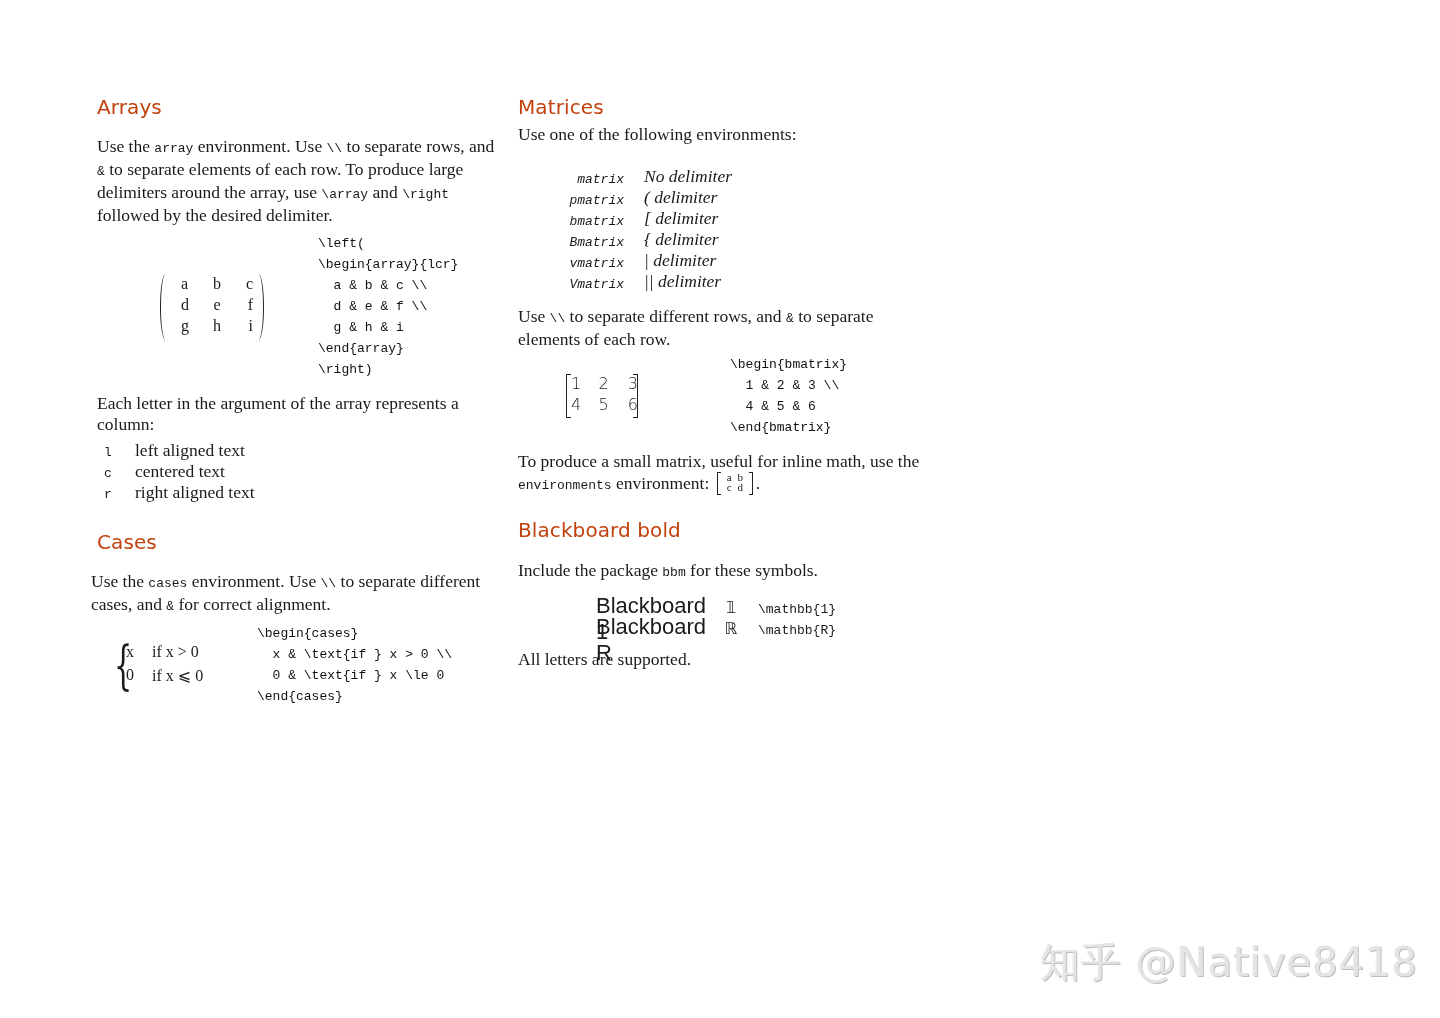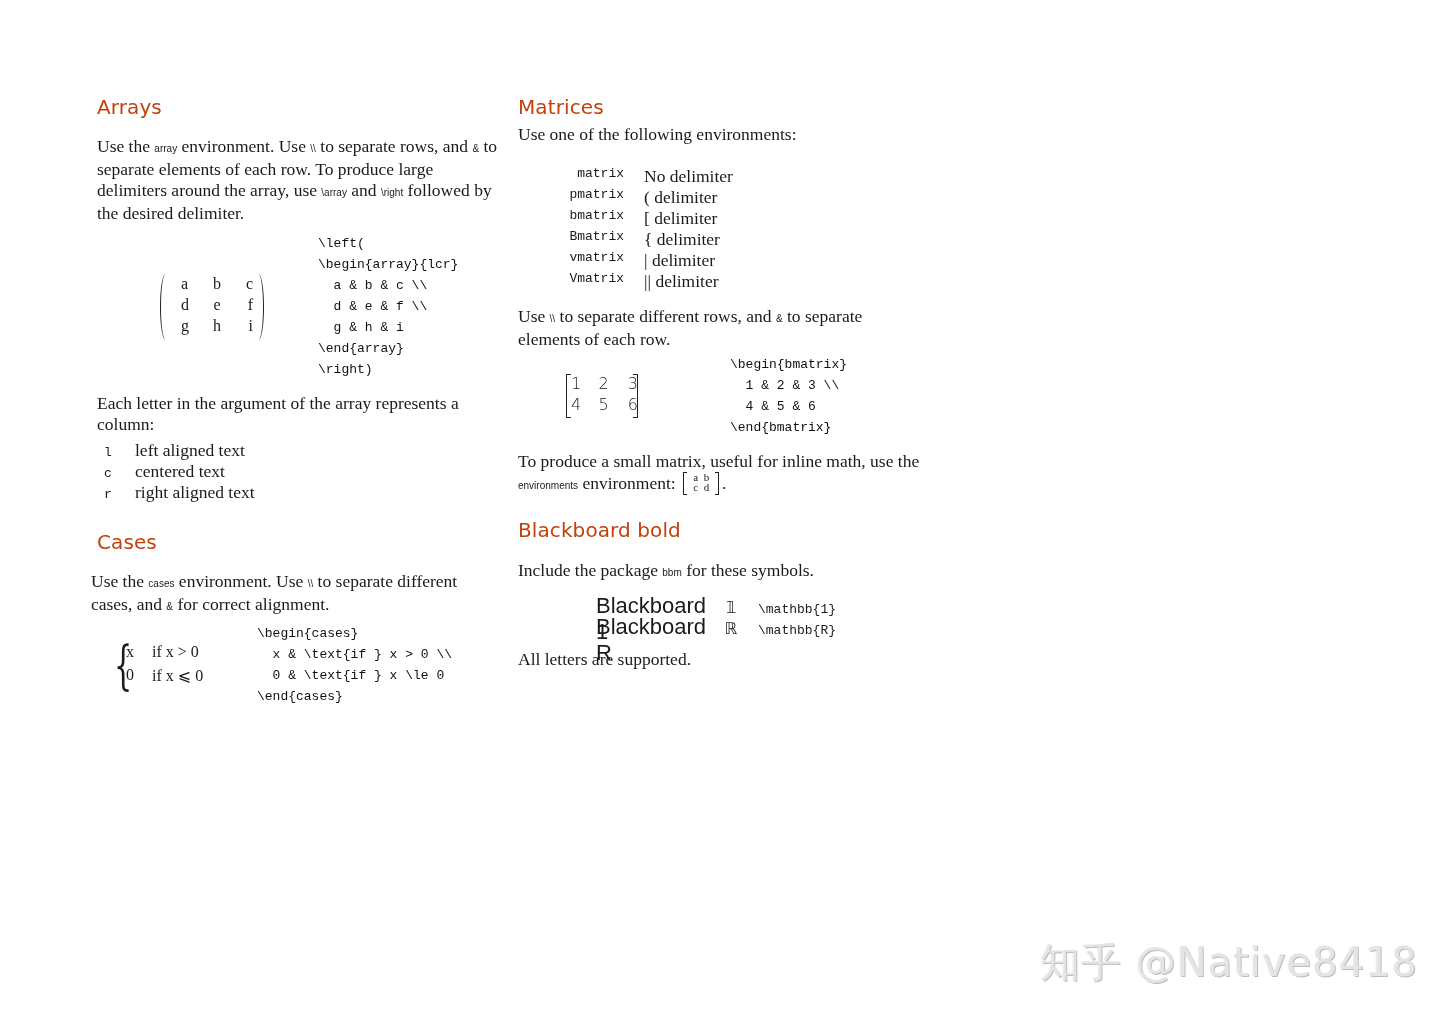--- a/index.html
+++ b/index.html
@@ -33,21 +33,21 @@
   .spec-row { display: flex; height: 21px; align-items: baseline; }
   .spec-key { width: 31px; font-family: "Liberation Mono", monospace; font-size: 13px; }
 
   
   .cases { left: 114px; top: 642px; width: 110px; height: 46px; }
   .brace { position: absolute; left: 0; top: 0; font-size: 52px; line-height: 46px; transform: scaleX(0.55); transform-origin: left center; font-family: "DejaVu Serif", serif; font-weight: 200; }
   .cases-grid { position: absolute; left: 12px; top: 1px; display: grid; grid-template-columns: 26px 80px; grid-auto-rows: 23px; font-size: 16px; }
 
   
   .env-table { position: absolute; left: 560px; top: 166px; }
-  .env-row { display: flex; height: 21px; align-items: flex-start; }
+  .env-row { display: flex; height: 21px; align-items: flex-end; font-style: italic; }
   .env-name { width: 64px; text-align: right; padding-right: 20px; font-family: "Liberation Mono", monospace; font-size: 13px; }
   .env-desc { font-family: "Liberation Serif", serif; font-size: 17.5px; }
 
   
   .bmat { left: 566px; top: 374px; width: 72px; height: 42px; }
   .bracket { position: absolute; top: 0; width: 4px; height: 42px; border-top: 1.3px solid #222; border-bottom: 1.3px solid #222; }
   .bracket.l { left: 0; border-left: 1.3px solid #222; }
   .bracket.r { right: 0; border-right: 1.3px solid #222; }
   .bmat-grid { position: absolute; left: 5px; top: 0; display: grid; grid-template-columns: 20px 25px 22px; grid-auto-rows: 21px; font-size: 16px; font-family: "DejaVu Sans", sans-serif; font-weight: 300; }
   .bmat-grid span:nth-child(3n+1) { text-align: left; }
@@ -66,21 +66,21 @@
   .bb-row { display: flex; height: 21px; align-items: baseline; }
   .bb-label { width: 108px; font-family: Liberation Sans, sans-serif; font-size: 22px; }
   .bb-sym { width: 54px; text-align: center; font-family: "DejaVu Sans", sans-serif; font-size: 16px; }
   .bb-code { font-family: "Liberation Mono", monospace; font-size: 13px; }
 
   .watermark {
     position: absolute; left: 1040px; top: 935px; font-family: "DejaVu Sans", sans-serif;
     font-size: 40px; color: #e4e4e4; letter-spacing: 1px;
     text-shadow: 1px 1px 0 #bdbdbd, -1px 0 0 #f2f2f2;
   }
-  code.inl { font-family: Liberation Sans, sans-serif; font-size: 10px; }
+  code.inl { font-family: Liberation Mono, monospace; font-size: 13px; }
 </style>
 </head>
 <body>
 
 <h2 class="heading" style="left:97px; top:95px;">Arrays</h2>
 <p class="para serif" style="left:97px; top:136px; width:405px;">Use the <code class="inl">array</code> environment. Use <code class="inl">\\</code> to separate rows, and <code class="inl">&amp;</code> to separate elements of each row. To produce large delimiters around the array, use <code class="inl">\array</code> and <code class="inl">\right</code> followed by the desired delimiter.</p>
 
 <div class="math arr-matrix">
   <div class="paren l"></div>
   <div class="arr-grid">

